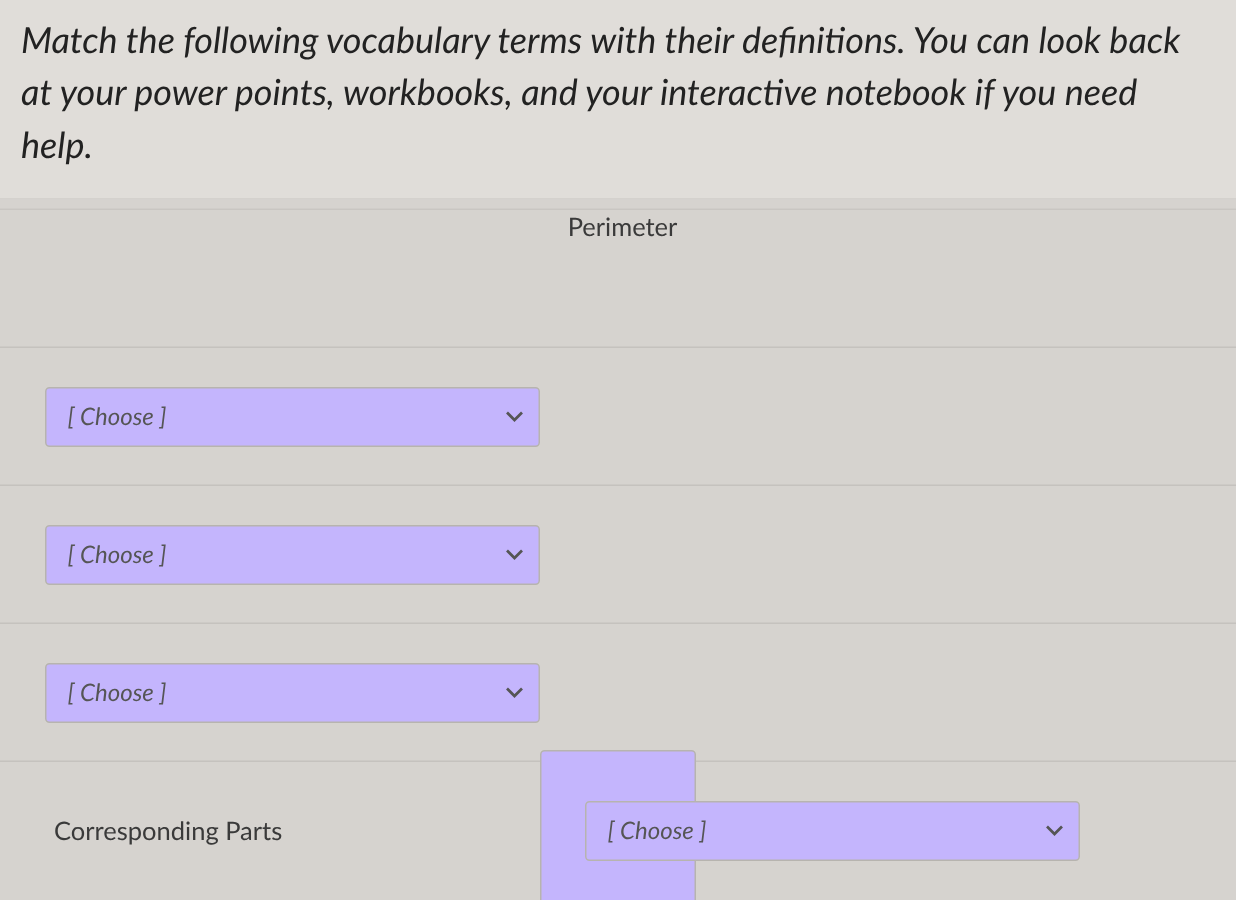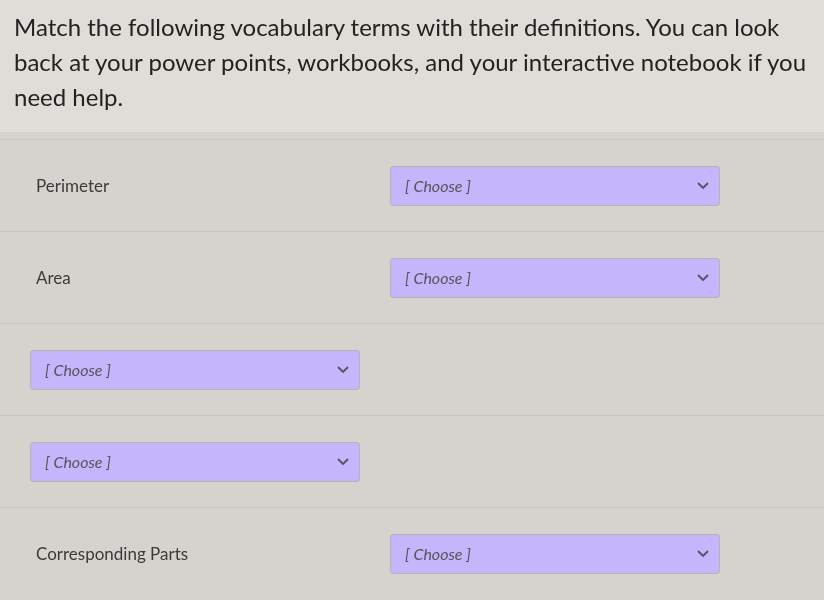--- a/index.html
+++ b/index.html
@@ -9,32 +9,33 @@
     background: #d6d3cf;
     color: #2b2b2b;
   }
   .instructions {
     padding: 10px 14px 18px 14px;
     font-size: 24px;
     line-height: 1.45;
     color: #222;
     background: #e0ddd9;
     border-bottom: 1px solid rgba(0,0,0,0.05);
+    font-style: italic;
   }
   .match-table {
     width: 100%;
   }
   .match-row {
     display: flex;
     align-items: center;
     height: 92px;
     border-top: 1px solid rgba(0,0,0,0.08);
     padding: 0 30px;
   }
-  .match-row:first-child { border-top: 1px solid rgba(0,0,0,0.06); margin-top: 6px; }
+  .match-row:first-child { border-top: 1px solid rgba(0,0,0,0.06); margin-top: 6px; flex-direction: column; }
   .term {
     flex: 0 0 360px;
     font-size: 17px;
     color: #3a3a3a;
     padding-left: 6px;
   }
   .dropdown {
     flex: 0 0 330px;
     height: 40px;
     background: #c4b5fd;
@@ -76,21 +77,20 @@
       <span class="placeholder">[ Choose ]</span>
       <span class="chevron">
         <svg viewBox="0 0 12 8">
             <path d="M1 1 L6 6 L11 1"></path>
           </svg>
       </span>
     </div>
   </div>
 
   <div class="match-row">
-    <div class="term">Area</div>
     <div class="dropdown">
       <span class="placeholder">[ Choose ]</span>
       <span class="chevron">
         <svg viewBox="0 0 12 8">
             <path d="M1 1 L6 6 L11 1"></path>
           </svg>
       </span>
     </div>
   </div>
 

